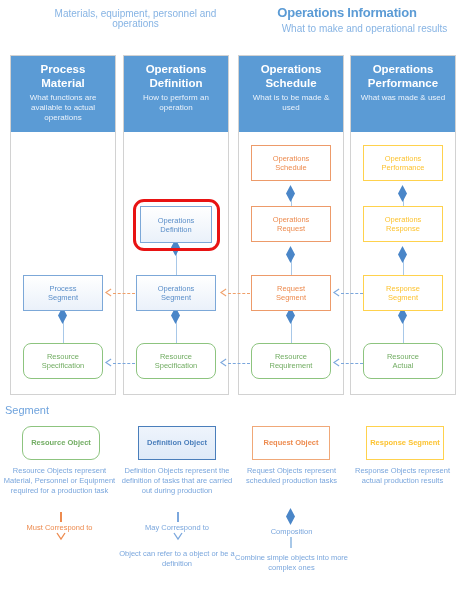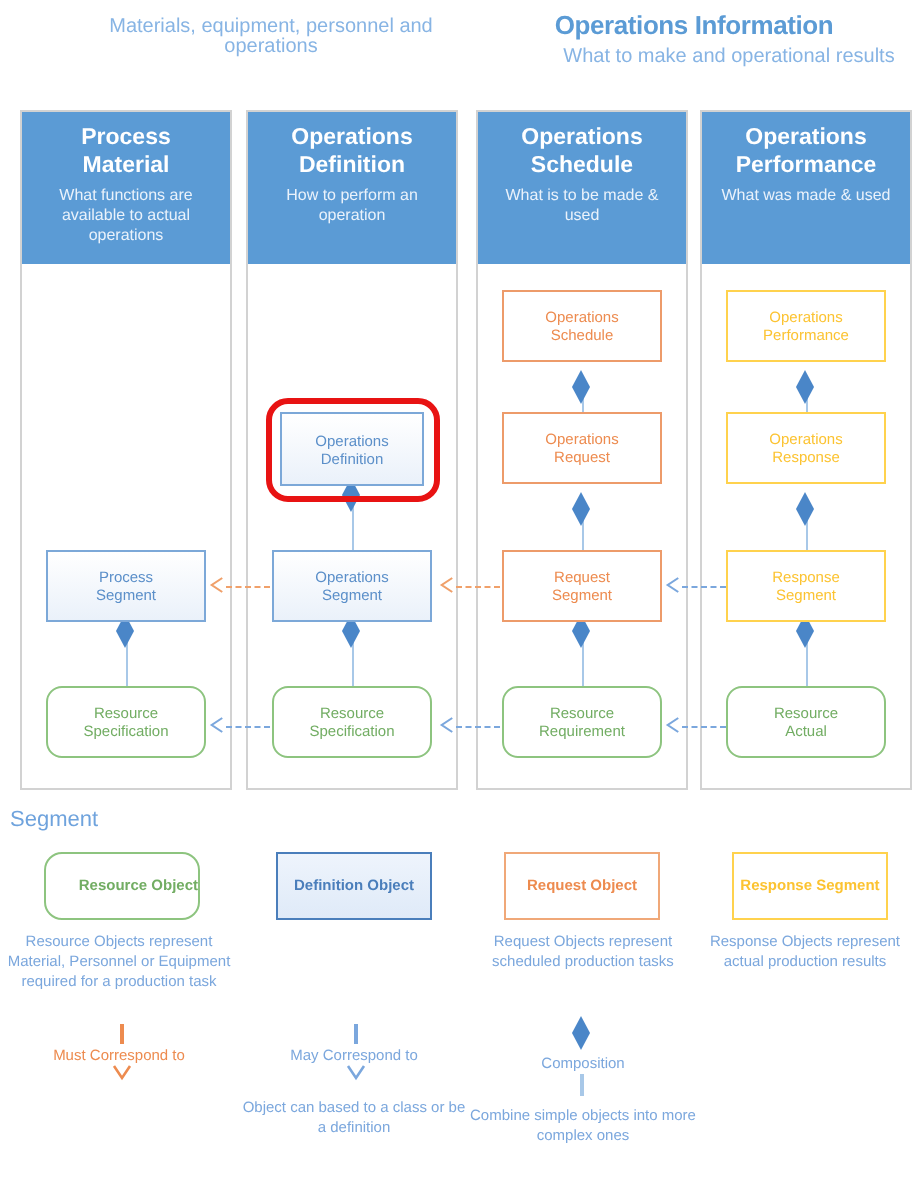--- a/index.html
+++ b/index.html
@@ -333,45 +333,46 @@
   </div>
   <div class="box green" style="left:363px;top:343px;width:80px;height:36px;">
     <span>
       <span>Resource</span>
       <span>Actual</span>
     </span>
   </div>
 
   <div class="legend-title">Segment</div>
 
-  <div class="lgbox green" style="left:22px;top:426px;width:78px;height:34px;justify-content:flex-end;">
+  <div class="lgbox green" style="left:22px;top:426px;width:78px;height:34px;">
     <span>
       <span>Resource</span>
       <span>Object</span>
     </span>
   </div>
   <div class="lgtext" style="left:3px;top:466px;width:113px;">Resource Objects represent Material, Personnel or Equipment required for a production task</div>
   <div class="tickv" style="left:60px;top:512px;height:10px;background:#ed8b4f;width:1.5px;"></div>
   <div class="lgarrow orange" style="left:3px;top:523px;width:113px;color:#ed8b4f;">Must Correspond to</div>
   <svg style="position:absolute;left:56px;top:532px;width:10px;height:9px;" viewBox="0 0 10 9">
     <path d="M1 1 L5 7 L9 1" fill="none" stroke="#ed8b4f" stroke-width="1.3"></path>
   </svg>
 
   <div class="lgbox blue" style="left:138px;top:426px;width:78px;height:34px;">
     <span>
       <span>Definition</span>
       <span>Object</span>
     </span>
   </div>
+  <div class="lgtext" style="left:119px;top:466px;width:116px;">Definition Objects represent the definition of tasks that are carried out during production</div>
   <div class="tickv" style="left:177px;top:512px;height:10px;background:#7ba7dd;width:1.5px;"></div>
   <div class="lgarrow" style="left:119px;top:523px;width:116px;">May Correspond to</div>
   <svg style="position:absolute;left:173px;top:532px;width:10px;height:9px;" viewBox="0 0 10 9">
     <path d="M1 1 L5 7 L9 1" fill="none" stroke="#7ba7dd" stroke-width="1.3"></path>
   </svg>
-  <div class="lgtext" style="left:119px;top:549px;width:116px;">Object can based to  a class or be a definition</div>
+  <div class="lgtext" style="left:119px;top:549px;width:116px;">Object can refer to  a object or be a definition</div>
 
   <div class="lgbox orange" style="left:252px;top:426px;width:78px;height:34px;">
     <span>
       <span>Request</span>
       <span>Object</span>
     </span>
   </div>
   <div class="lgtext" style="left:235px;top:466px;width:113px;">Request Objects represent scheduled production tasks</div>
   <div class="diamond" style="left:286px;top:508px;"></div>
   <div class="lgarrow" style="left:235px;top:527px;width:113px;">Composition</div>

